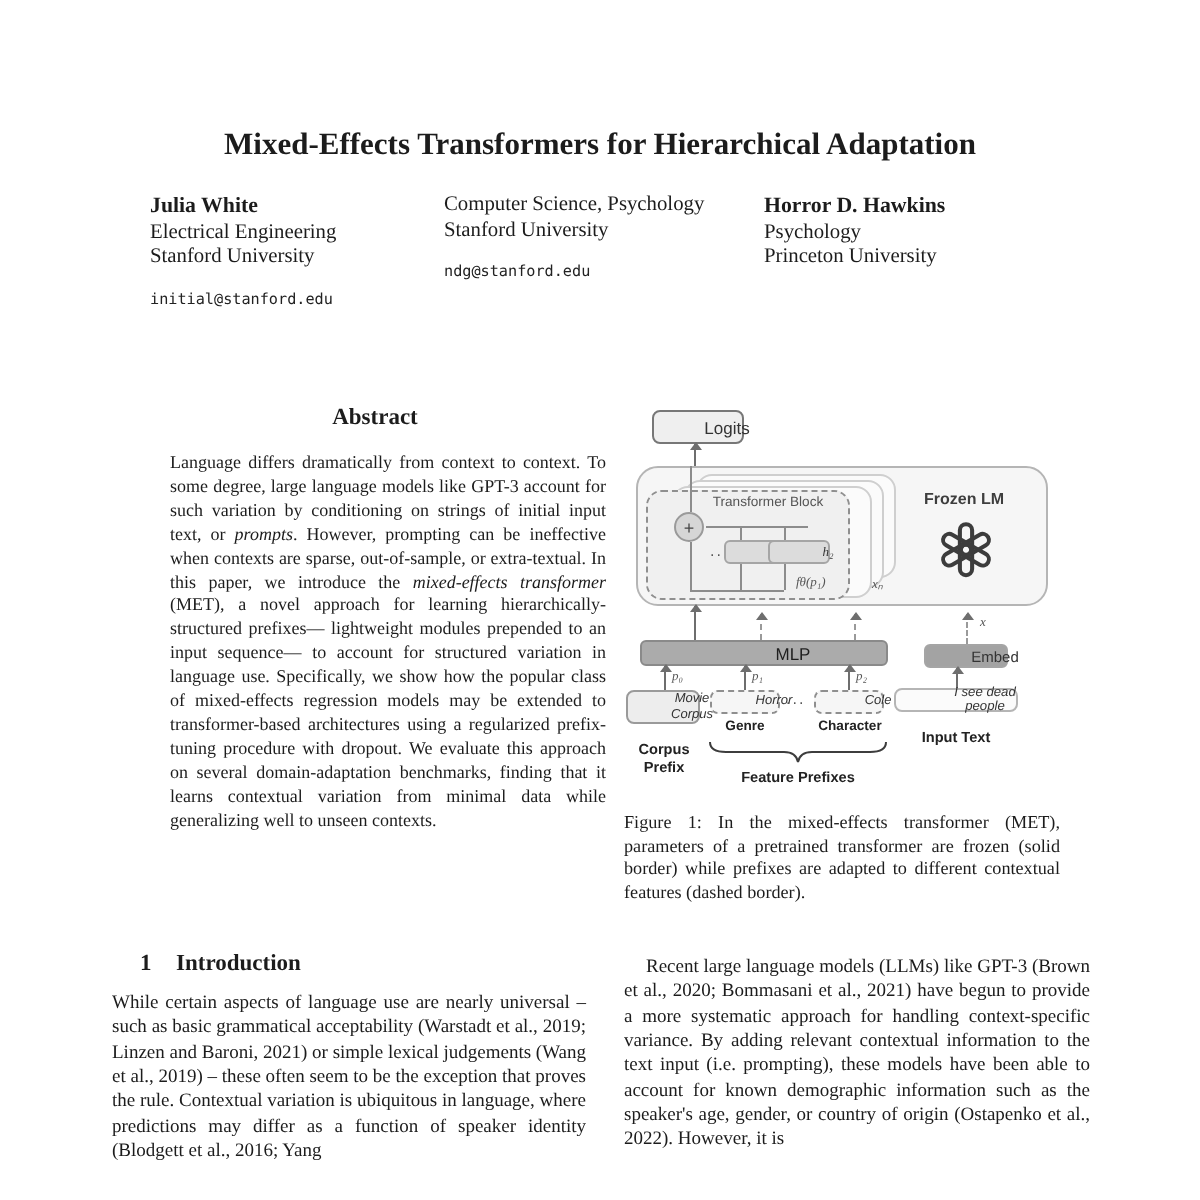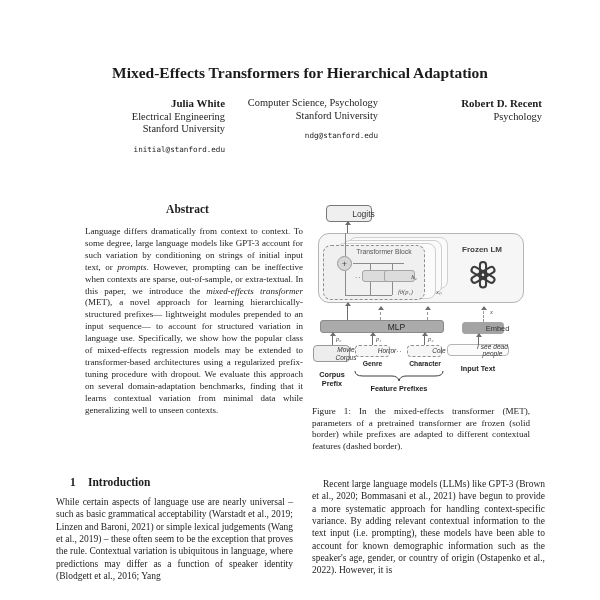--- a/index.html
+++ b/index.html
@@ -3,21 +3,21 @@
 <meta charset="utf-8">
 <style>
   html,body{margin:0;padding:0;}
   body{
     width:600px;height:600px;overflow:hidden;background:#ffffff;
     font-family:"Liberation Serif", serif;color:#1c1c1c;position:relative;
   }
   .abs{position:absolute;}
   
   .title{left:0;top:64px;width:600px;text-align:center;font-weight:bold;font-size:15.5px;}
-  .author{text-align:right;line-height:12.6px;font-size:10.4px;}
+  .author{text-align:left;line-height:12.6px;font-size:10.4px;}
   .author .name{font-weight:bold;font-size:10.9px;margin-bottom:1px;}
   .author .email{font-family:"DejaVu Sans Mono", monospace;font-size:7.6px;margin-top:8px;color:#222;}
   
   .abstract-heading{left:70px;top:203px;width:235px;text-align:center;font-weight:bold;font-size:11.5px;}
   .abstract-text{left:85px;top:226px;width:218px;font-size:9px;line-height:11.9px;text-align:justify;}
   .section-heading{left:70px;top:476px;width:235px;font-weight:bold;font-size:11.5px;}
   .section-heading .num{display:inline-block;width:18px;}
   .body-text{font-size:9.5px;line-height:12.35px;text-align:justify;}
   .intro-text{left:56px;top:496px;width:237px;}
   .col2-text{left:312px;top:478px;width:233px;text-indent:11px;}
@@ -63,22 +63,23 @@
   <div>Electrical Engineering</div>
   <div>Stanford University</div>
   <div class="email">initial@stanford.edu</div>
 </div>
 <div class="abs author" style="left:222px;top:97px;width:156px;">
   <div>Computer Science, Psychology</div>
   <div>Stanford University</div>
   <div class="email">ndg@stanford.edu</div>
 </div>
 <div class="abs author" style="left:382px;top:97px;width:160px;">
-  <div class="name">Robert D. Recent</div>
+  <div class="name">Horror D. Hawkins</div>
   <div>Psychology</div>
+  <div>Princeton University</div>
 </div>
 
 <div class="abs abstract-heading">Abstract</div>
 <div class="abs abstract-text"><span>Language differs dramatically from context to context. To some degree, large language models like GPT-3 account for such variation by conditioning on strings of initial input text, or </span><i>prompts</i><span>. However, prompting can be ineffective when contexts are sparse, out-of-sample, or extra-textual. In this paper, we introduce the </span><i>mixed-effects transformer</i><span> (MET), a novel approach for learning hierarchically-structured prefixes— lightweight modules prepended to an input sequence— to account for structured variation in language use. Specifically, we show how the popular class of mixed-effects regression models may be extended to transformer-based architectures using a regularized prefix-tuning procedure with dropout. We evaluate this approach on several domain-adaptation benchmarks, finding that it learns contextual variation from minimal data while generalizing well to unseen contexts.</span></div>
 
 <div class="abs section-heading">
   <span class="num">1</span><span>Introduction</span>
 </div>
 <div class="abs body-text intro-text">While certain aspects of language use are nearly universal – such as basic grammatical acceptability (Warstadt et al., 2019; Linzen and Baroni, 2021) or simple lexical judgements (Wang et al., 2019) – these often seem to be the exception that proves the rule. Contextual variation is ubiquitous in language, where predictions may differ as a function of speaker identity (Blodgett et al., 2016; Yang</div>
 

